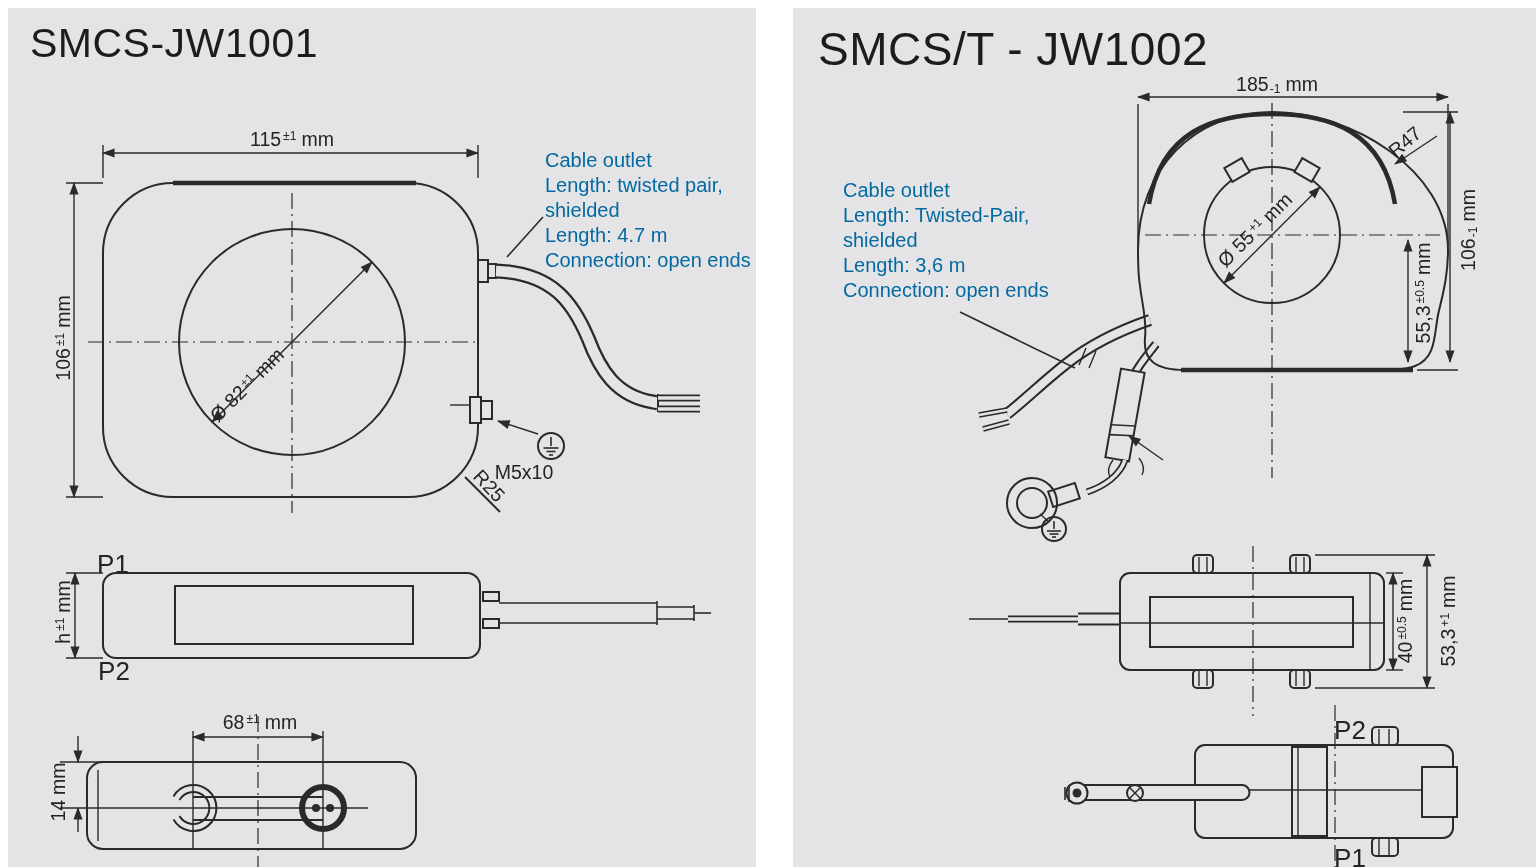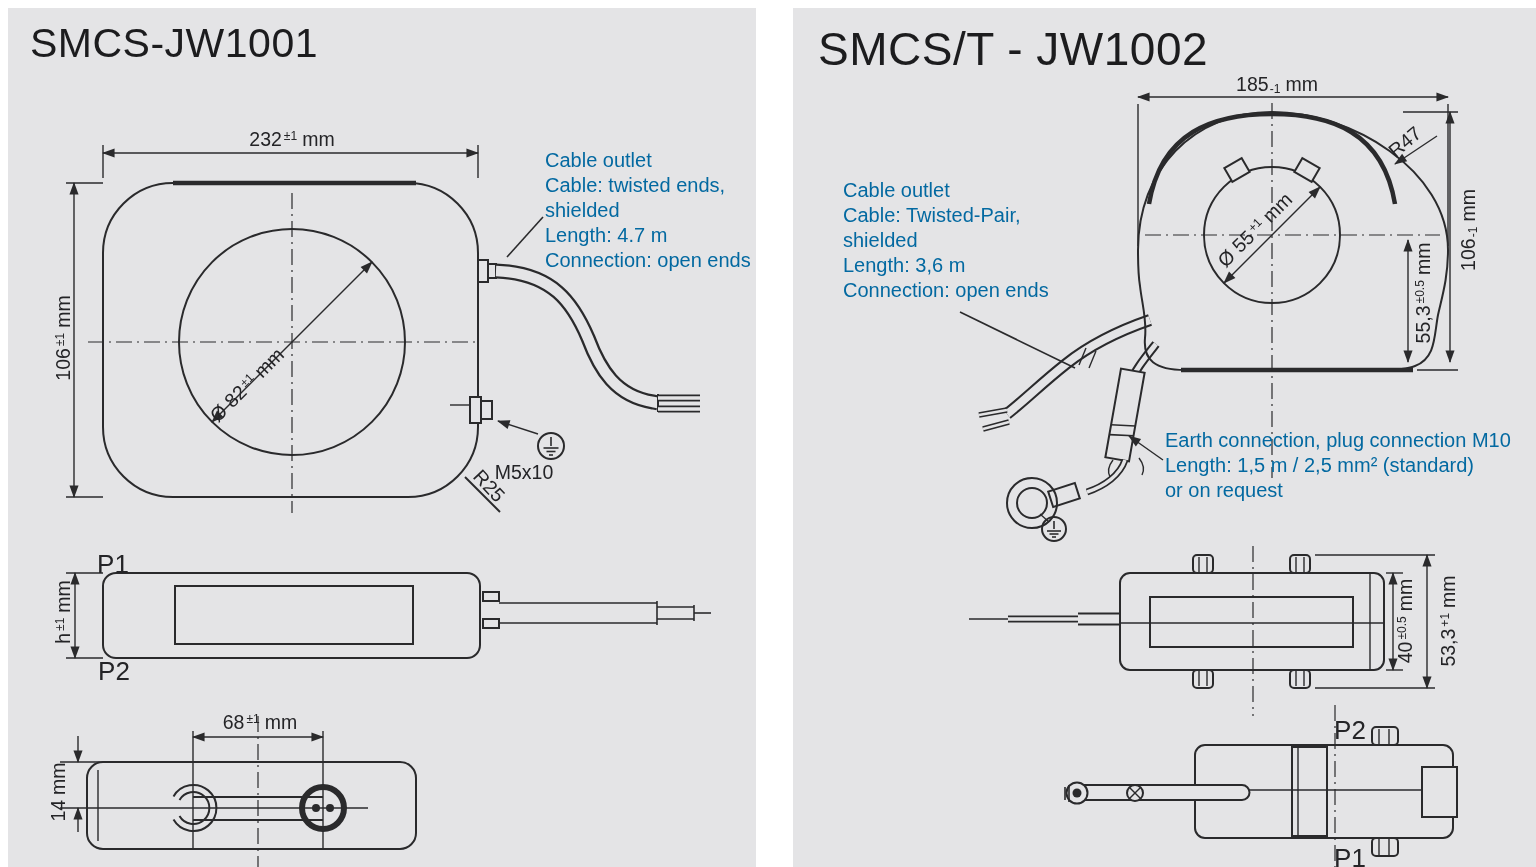--- a/index.html
+++ b/index.html
@@ -123,34 +123,34 @@
       <circle cx="315" cy="800" r="21" class="tube" stroke-width="6"></circle>
       <circle cx="308" cy="800" r="4" fill="#2a2a2c"></circle>
       <circle cx="322" cy="800" r="4" fill="#2a2a2c"></circle>
       <line x1="250" y1="708" x2="250" y2="859" class="cl"></line>
     </g>
   </svg>
 
   <div class="title" style="left:22px;top:12px;">SMCS-JW1001</div>
 
   <div class="lbl dim" style="left:284px;top:131px;">
-    <span>232</span><sup>±1</sup><span class="u">mm</span>
+    <span>115</span><sup>±1</sup><span class="u">mm</span>
   </div>
   <div class="lbl dim r90" style="left:55px;top:330px;">
     <span>106</span><sup>±1</sup><span class="u">mm</span>
   </div>
   <div class="lbl dim r45m" style="left:239px;top:377px;">
     <span>Ø 82</span><sup>±1</sup><span class="u">mm</span>
   </div>
   <div class="lbl r47p" style="left:481px;top:478px;">R25</div>
   <div class="lbl" style="left:516px;top:464px;">M5x10</div>
 
   <div class="note" style="left:537px;top:140px;">
     <div>Cable outlet</div>
-    <div>Cable: twisted ends,</div>
+    <div>Length: twisted pair,</div>
     <div>shielded</div>
     <div>Length: 4.7 m</div>
     <div>Connection: open ends</div>
   </div>
 
   <div class="plabel" style="left:105px;top:556px;">P1</div>
   <div class="plabel" style="left:106px;top:663px;">P2</div>
   <div class="lbl dim r90" style="left:55px;top:604px;">
     <span>h</span><sup>±1</sup><span class="u">mm</span>
   </div>
@@ -310,31 +310,26 @@
   <div class="lbl dim r90" style="left:630px;top:285px;">
     <span>55,3</span><sup>±0.5</sup><span class="u">mm</span>
   </div>
   <div class="lbl dim r45m" style="left:462px;top:222px;">
     <span>Ø 55</span><sup>+1</sup><span class="u">mm</span>
   </div>
   <div class="lbl r40m" style="left:612px;top:134px;">R47</div>
 
   <div class="note" style="left:50px;top:170px;">
     <div>Cable outlet</div>
-    <div>Cable: Twisted-Pair,</div>
+    <div>Length: Twisted-Pair,</div>
     <div>shielded</div>
     <div>Length: 3,6 m</div>
     <div>Connection: open ends</div>
   </div>
 
-  <div class="note" style="left:372px;top:420px;">
-    <div>Earth connection, plug connection M10</div>
-    <div>Length: 1,5 m / 2,5 mm² (standard)</div>
-    <div>or on request</div>
-  </div>
 
   <div class="lbl dim r90" style="left:612px;top:613px;">
     <span>40</span><sup>±0.5</sup><span class="u">mm</span>
   </div>
   <div class="lbl dim r90" style="left:655px;top:613px;">
     <span>53,3</span><sup>+1</sup><span class="u">mm</span>
   </div>
 
   <div class="plabel" style="left:557px;top:722px;">P2</div>
   <div class="plabel" style="left:557px;top:850px;">P1</div>

